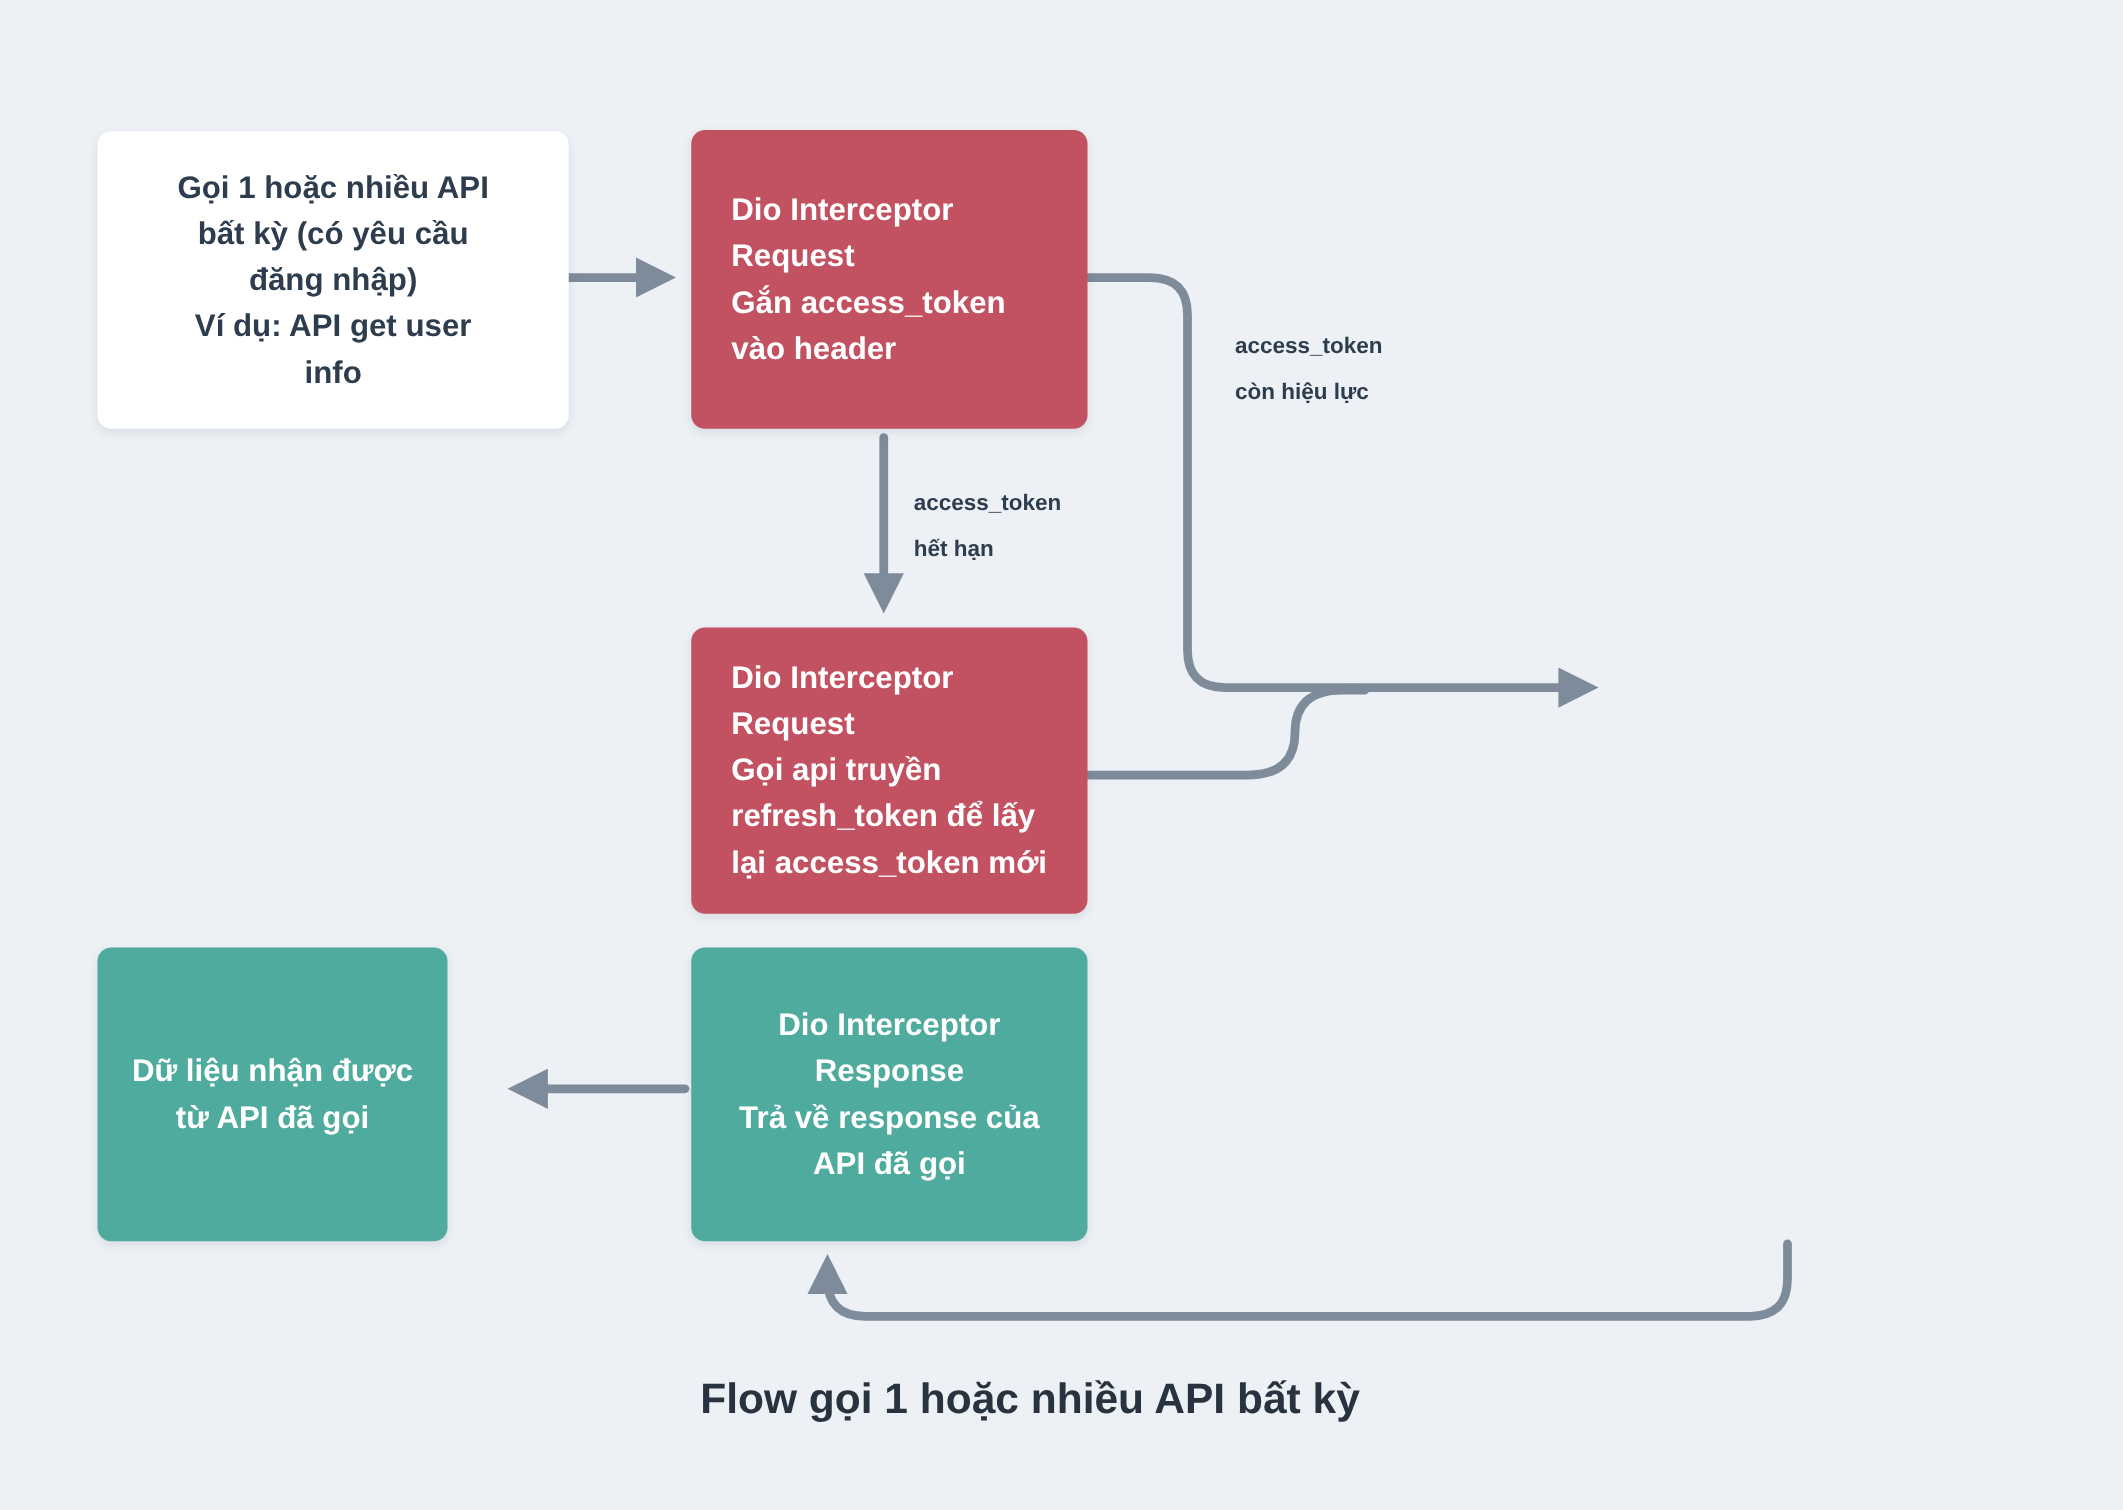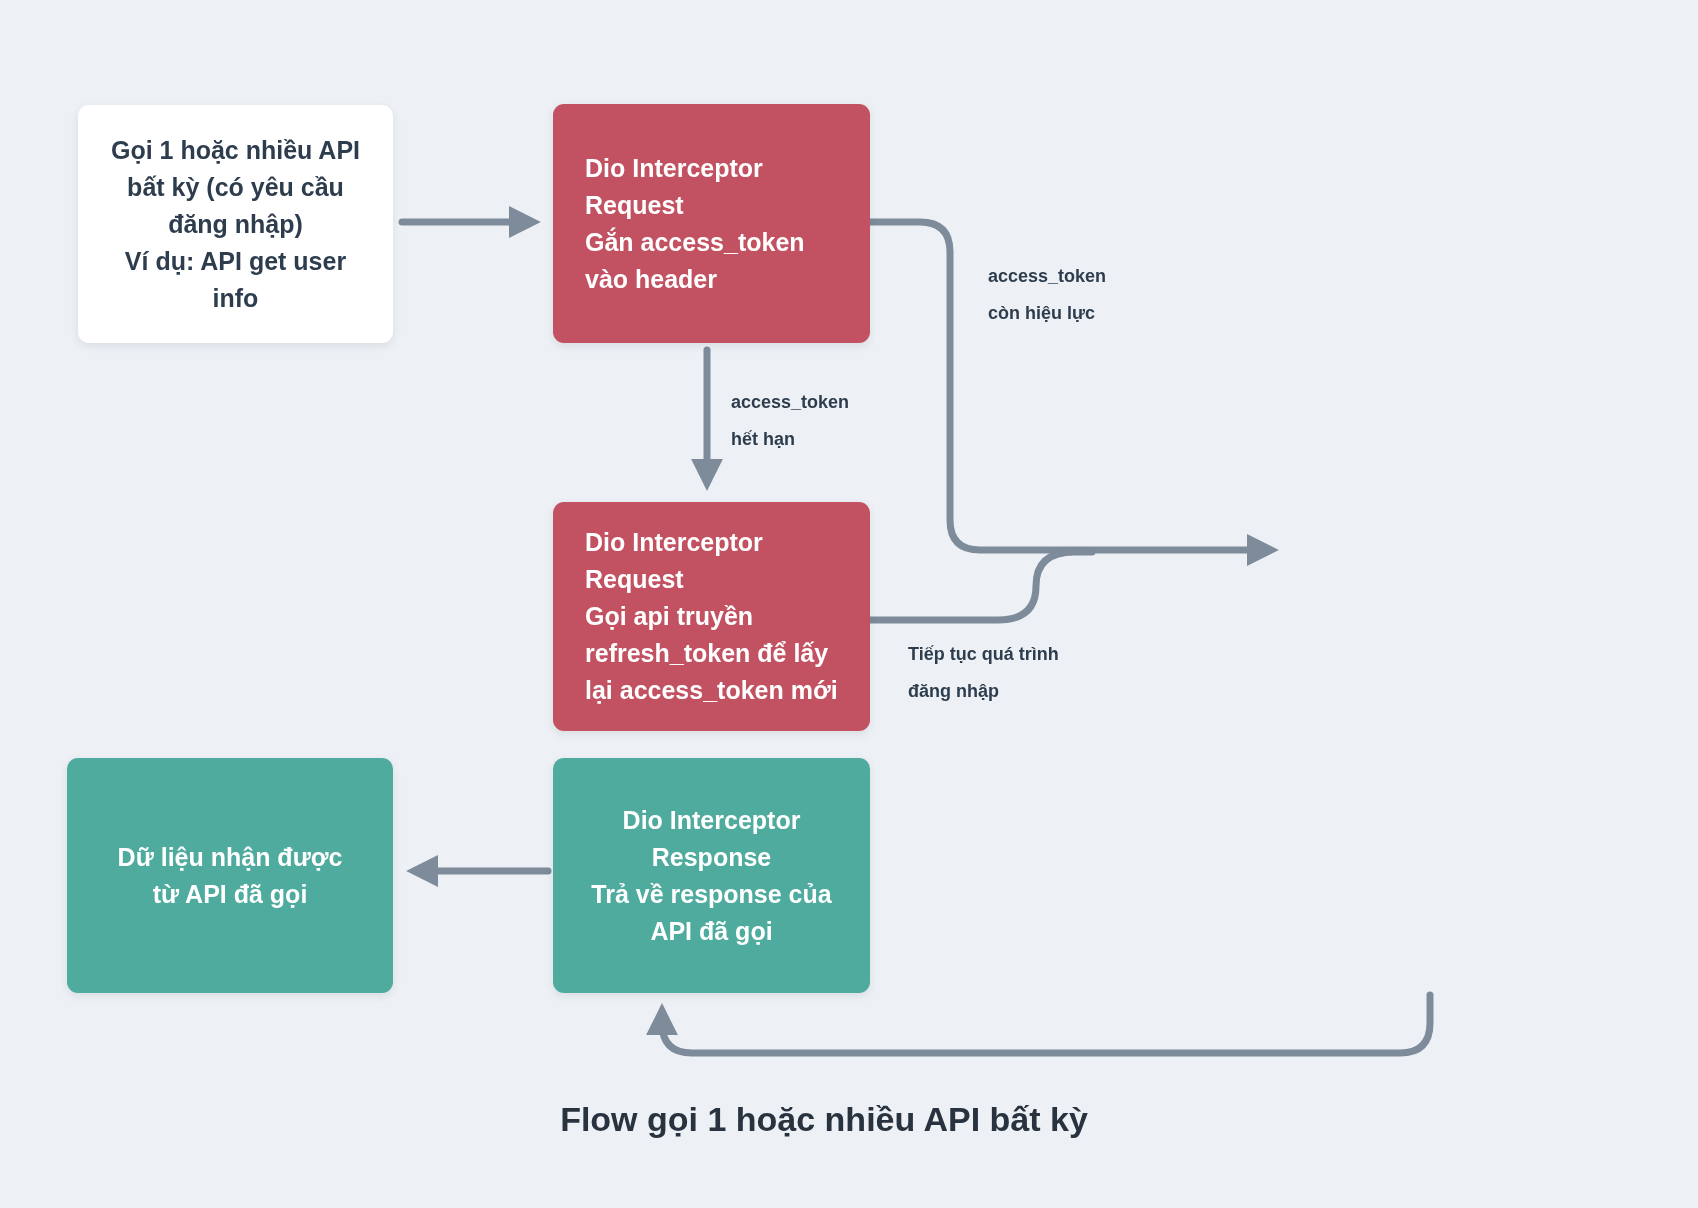--- a/index.html
+++ b/index.html
@@ -20,25 +20,25 @@
     display:flex;
     align-items:center;
     font-size:25px;
     line-height:37px;
     font-weight:700;
     white-space:pre;
     box-shadow:0 3px 8px rgba(40,60,80,0.10);
   }
   .node.center{justify-content:center;text-align:center;}
   .node.left{justify-content:flex-start;text-align:left;padding-left:32px;}
-  .node-start{left:78px;top:105px;width:315px;height:238px;background:var(--node-white);color:var(--text-dark);}
+  .node-start{left:78px;top:105px;width:377px;height:238px;background:var(--node-white);color:var(--text-dark);}
   .node-attach{left:553px;top:104px;width:317px;height:239px;background:var(--node-red);color:var(--text-light);}
   .node-refresh{left:553px;top:502px;width:317px;height:229px;background:var(--node-red);color:var(--text-light);}
   .node-response{left:553px;top:758px;width:317px;height:235px;background:var(--node-teal);color:var(--text-light);}
-  .node-result{left:67px;top:758px;width:326px;height:235px;background:var(--node-teal);color:var(--text-light);}
+  .node-result{left:78px;top:758px;width:280px;height:235px;background:var(--node-teal);color:var(--text-light);}
   .node-server{left:1282px;top:107px;width:290px;height:886px;background:var(--node-purple);color:var(--text-light);font-size:27px;}
   .edge-label{
     position:absolute;
     font-size:18px;
     line-height:37px;
     font-weight:700;
     white-space:pre;
     color:var(--text-dark);
   }
   .label-token-valid{left:988px;top:258px;}
@@ -101,18 +101,16 @@
   <div class="node node-result center">Dữ liệu nhận được
 từ API đã gọi</div>
 
 
   <div class="edge-label label-token-valid">access_token
 còn hiệu lực</div>
 
   <div class="edge-label label-token-expired">access_token
 hết hạn</div>
 
-  <div class="edge-label label-continue-login">Tiếp tục quá trình
-đăng nhập</div>
 
   <div class="flow-title">Flow gọi 1 hoặc nhiều API bất kỳ</div>
 
 </div>
 
 </body></html>

